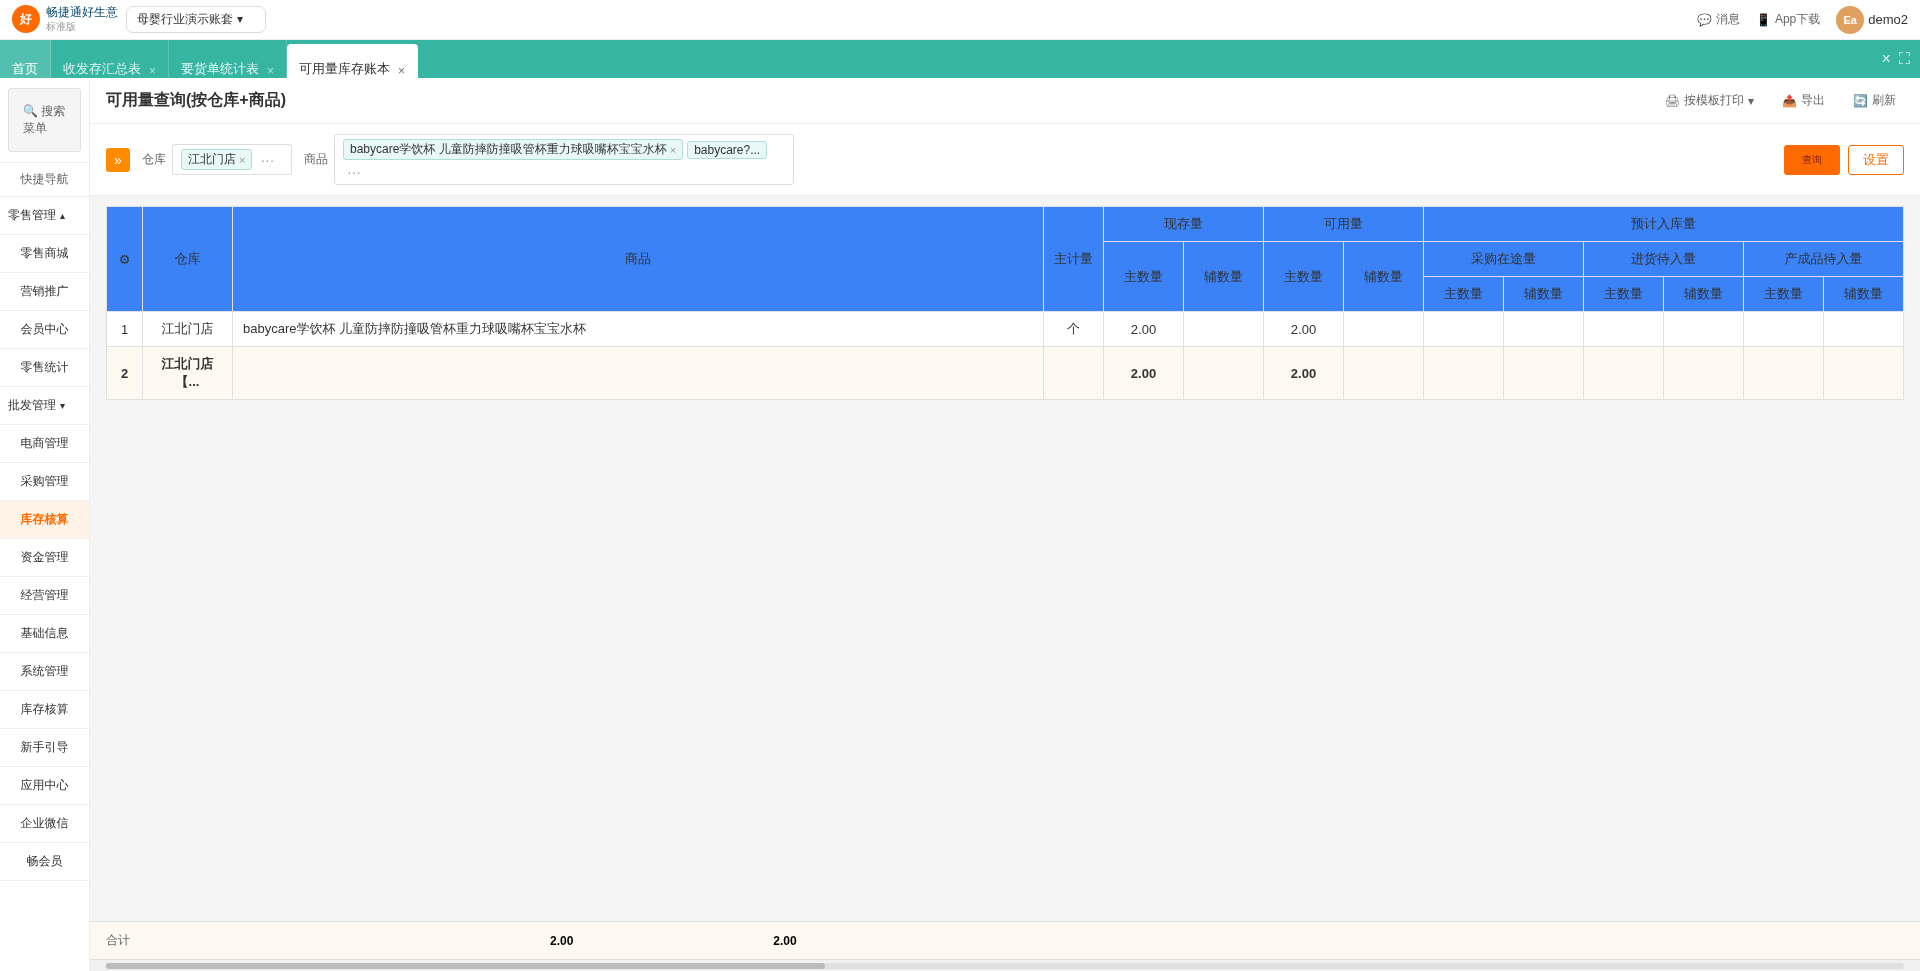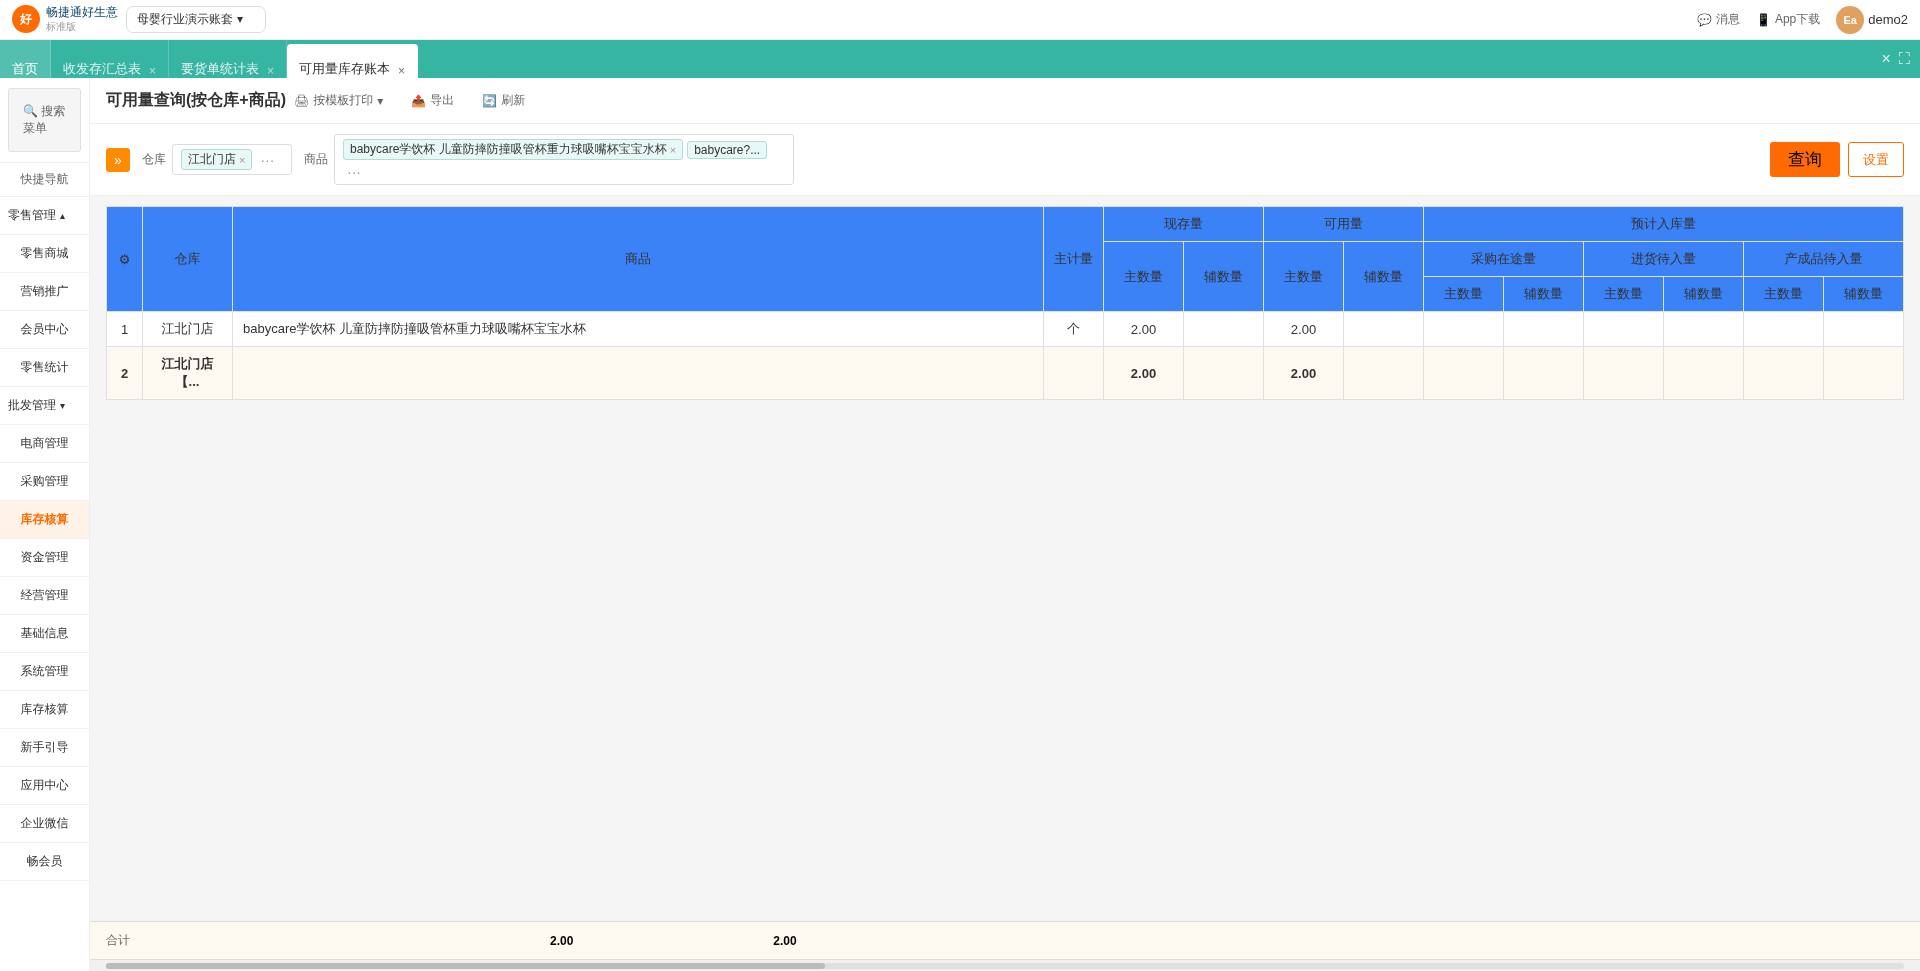--- a/index.html
+++ b/index.html
@@ -201,20 +201,21 @@
       display: flex;
       flex-direction: column;
       overflow: hidden;
       background: #f5f5f5;
     }
 
     
     .page-header {
       display: flex;
       align-items: center;
+      justify-content: space-between;
       padding: 10px 16px;
       background: #fff;
       border-bottom: 1px solid #eee;
       flex-shrink: 0;
     }
     .page-title {
       font-size: 16px;
       font-weight: bold;
       color: #333;
     }
@@ -301,25 +302,25 @@
       cursor: pointer;
       padding: 0 4px;
     }
     .filter-actions {
       margin-left: auto;
       display: flex;
       gap: 8px;
     }
     .btn-query {
       background: #ff6b00;
-      color: #000000;
+      color: #7f1d1d;
       border: none;
       padding: 6px 18px;
       border-radius: 3px;
-      font-size: 17px;
+      font-size: 10px;
       cursor: pointer;
     }
     .btn-settings {
       background: #fff;
       color: #ff6b00;
       border: 1px solid #ff6b00;
       padding: 5px 14px;
       border-radius: 3px;
       font-size: 13px;
       cursor: pointer;

